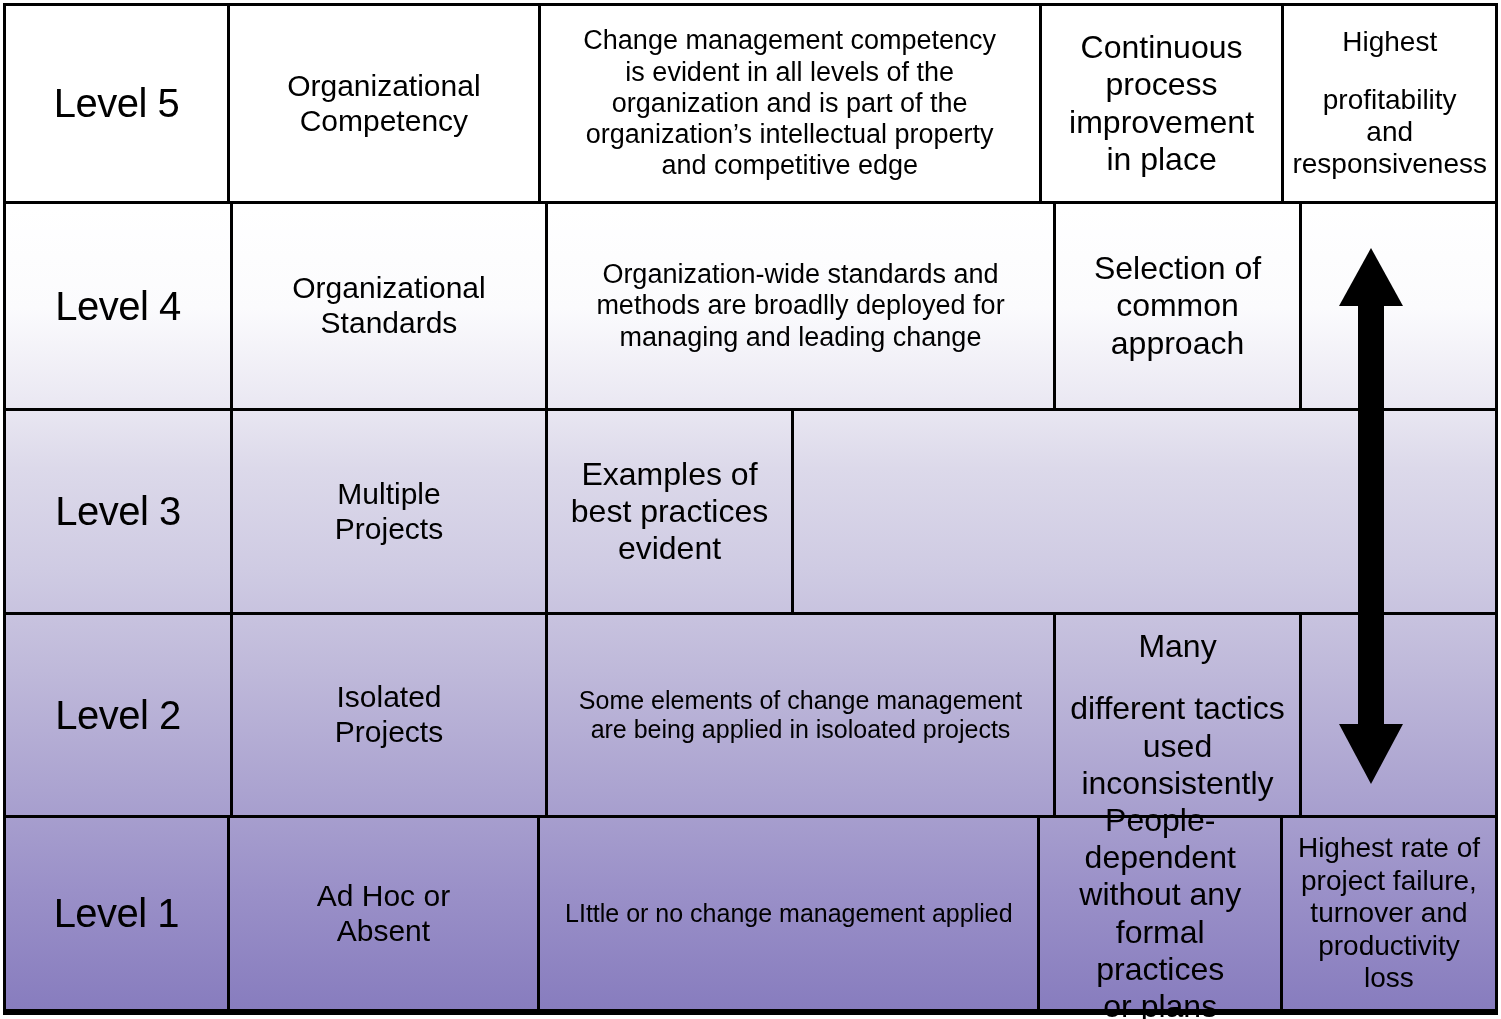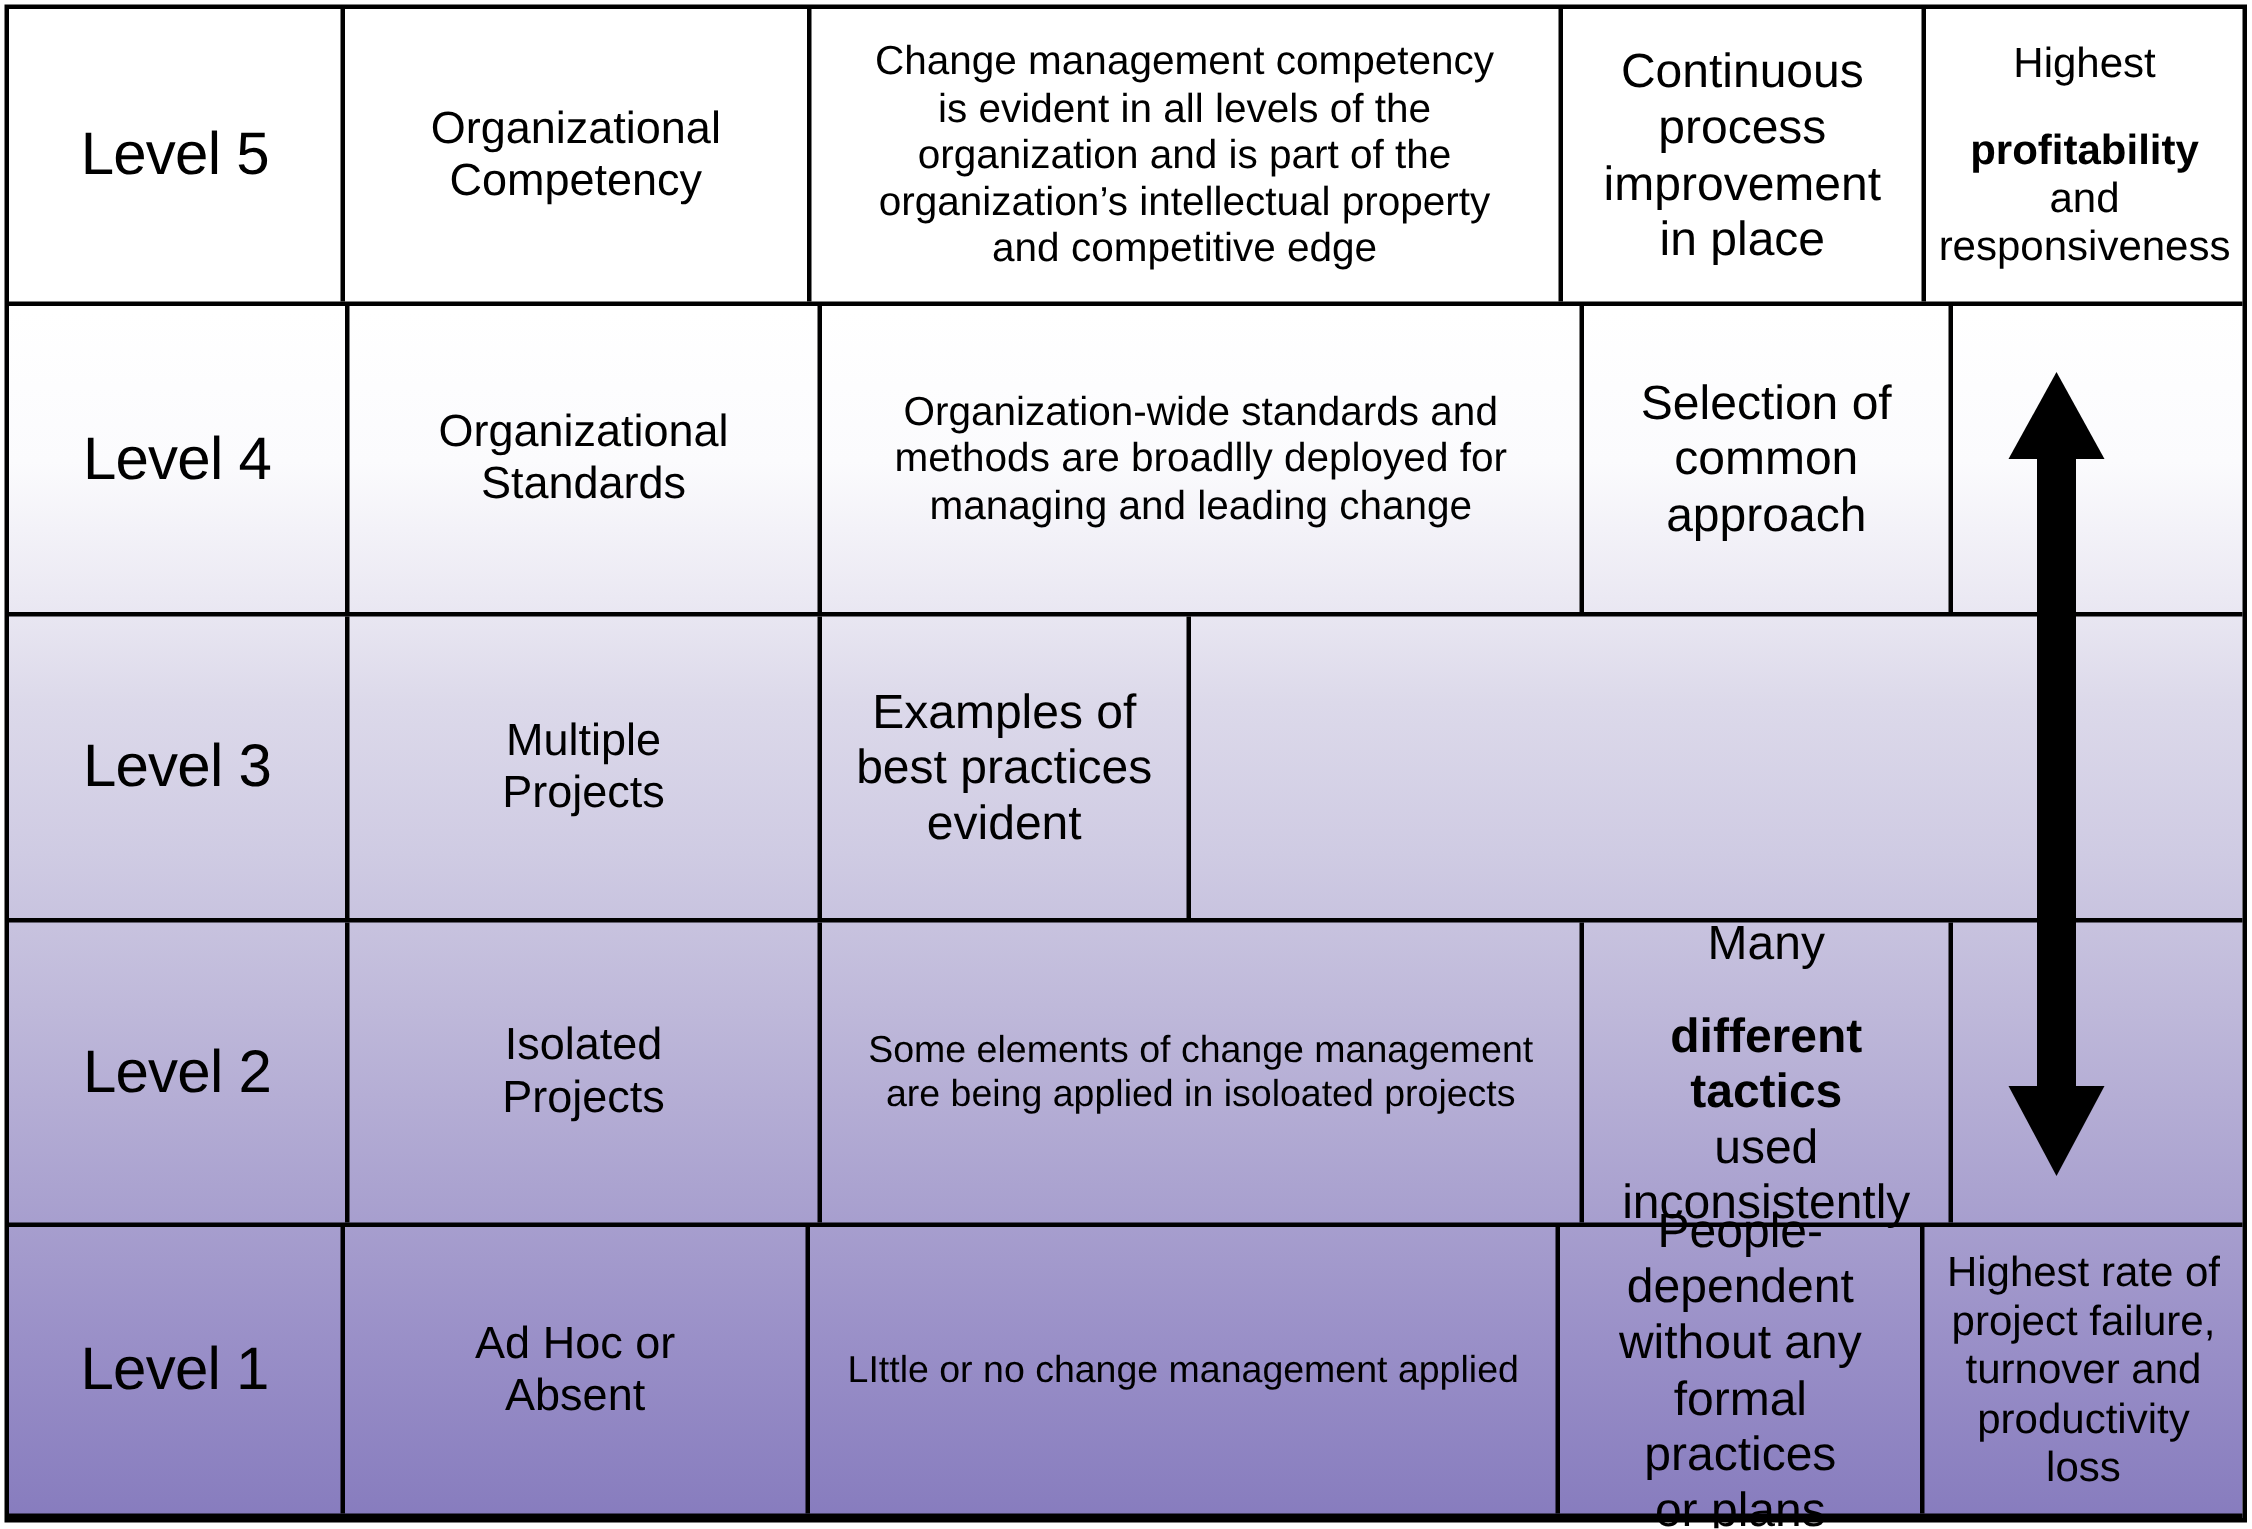--- a/index.html
+++ b/index.html
@@ -86,21 +86,21 @@
   }
 
   .stage-label { font-size: 30px; }
 
   .desc-text   { font-size: 27px; }
   .desc-text.small { font-size: 25px; }
 
   .charact-text { font-size: 32px; }
   .outcome-text { font-size: 28px; }
 
-  .strong-line { font-weight: bold; margin-top: 25px; }
+  .strong-line { font-weight: normal; margin-top: 25px; }
 
   
   .arrow-layer {
     position: absolute;
     left: 0;
     top: 0;
     width: 1495px;
     height: 1006px;
     pointer-events: none;
   }

